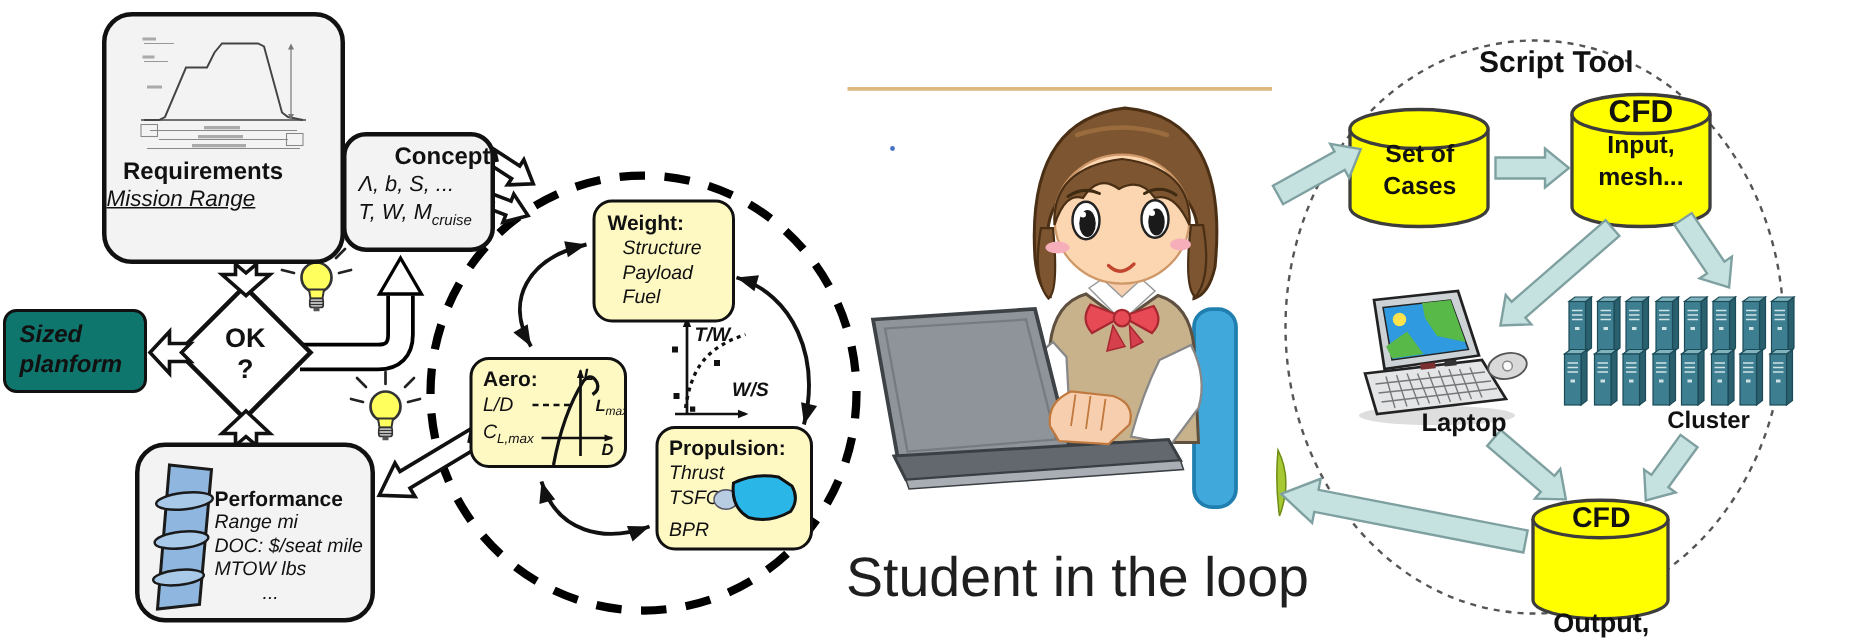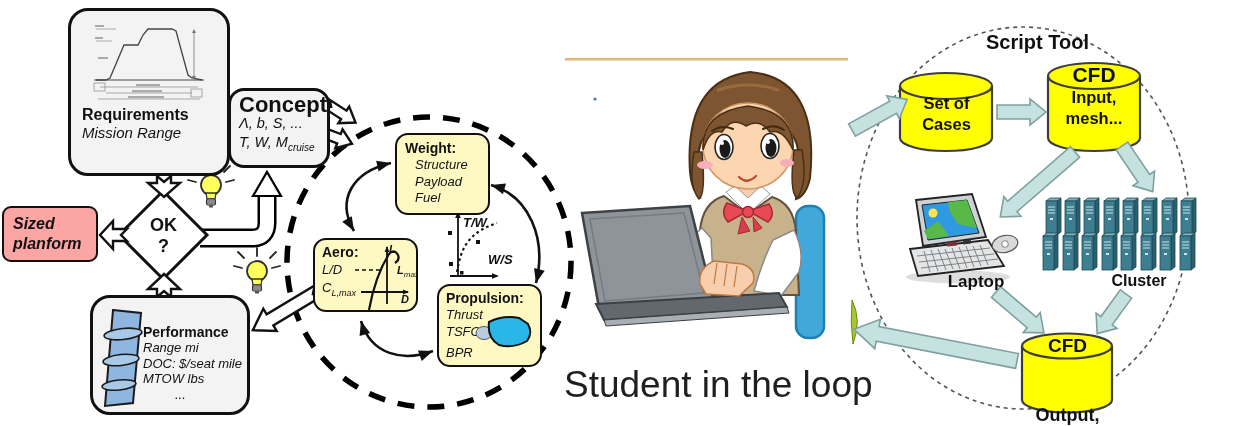--- a/index.html
+++ b/index.html
@@ -6,27 +6,27 @@
   .canvas{position:relative;width:1233px;height:426px;background:#fff;overflow:hidden;
           font-family:"Liberation Sans",sans-serif;color:#111;}
   .abs{position:absolute;}
   svg{display:block;}
   svg text{font-family:"Liberation Sans",sans-serif;fill:#111;}
 
   
   .flowbox{position:absolute;background:#f3f3f3;border:3px solid #111;border-radius:20px;box-sizing:border-box;}
   .loopbox{position:absolute;background:#fef9c3;border:2.5px solid #111;border-radius:13px;box-sizing:border-box;}
   .bt{font-weight:bold;font-size:16px;line-height:19px;padding-left:11px;}
-  .bi{font-style:italic;font-size:15px;line-height:18px;padding-left:11px;}
-  .ct{font-weight:bold;font-size:22px;line-height:19px;padding-left:8px;}
+  .bi{font-style:italic;font-size:15px;line-height:18px;padding-left:0;text-decoration:underline;}
+  .ct{font-weight:bold;font-size:16px;line-height:19px;padding-left:8px;text-align:right;}
   .ci{font-style:italic;font-size:14.5px;line-height:19px;padding-left:8px;}
   .ci sub{font-size:10px;}
   .lt{font-weight:bold;font-size:14px;line-height:17px;}
   .li{font-style:italic;font-size:13px;line-height:16.5px;}
-  .sized{position:absolute;left:2px;top:206px;width:96px;height:56px;background:#fca5a5;border:2.5px solid #111;
+  .sized{position:absolute;left:2px;top:206px;width:96px;height:56px;background:#0f766e;border:2.5px solid #111;
          border-radius:9px;box-sizing:border-box;display:flex;flex-direction:column;justify-content:center;
          padding-left:9px;font-weight:bold;font-style:italic;font-size:16px;line-height:20px;}
   .diamond-label{position:absolute;left:119px;top:194px;width:89px;height:84px;display:flex;flex-direction:column;
          align-items:center;justify-content:center;font-weight:bold;font-size:18px;line-height:21px;}
   .perf-text{position:absolute;left:50px;top:26px;width:106px;}
   .perf-text .t{font-weight:bold;font-size:14px;line-height:16px;}
   .perf-text .l{font-style:italic;font-size:13px;line-height:15.5px;}
   .perf-text .dots{padding-left:32px;}
 
   

